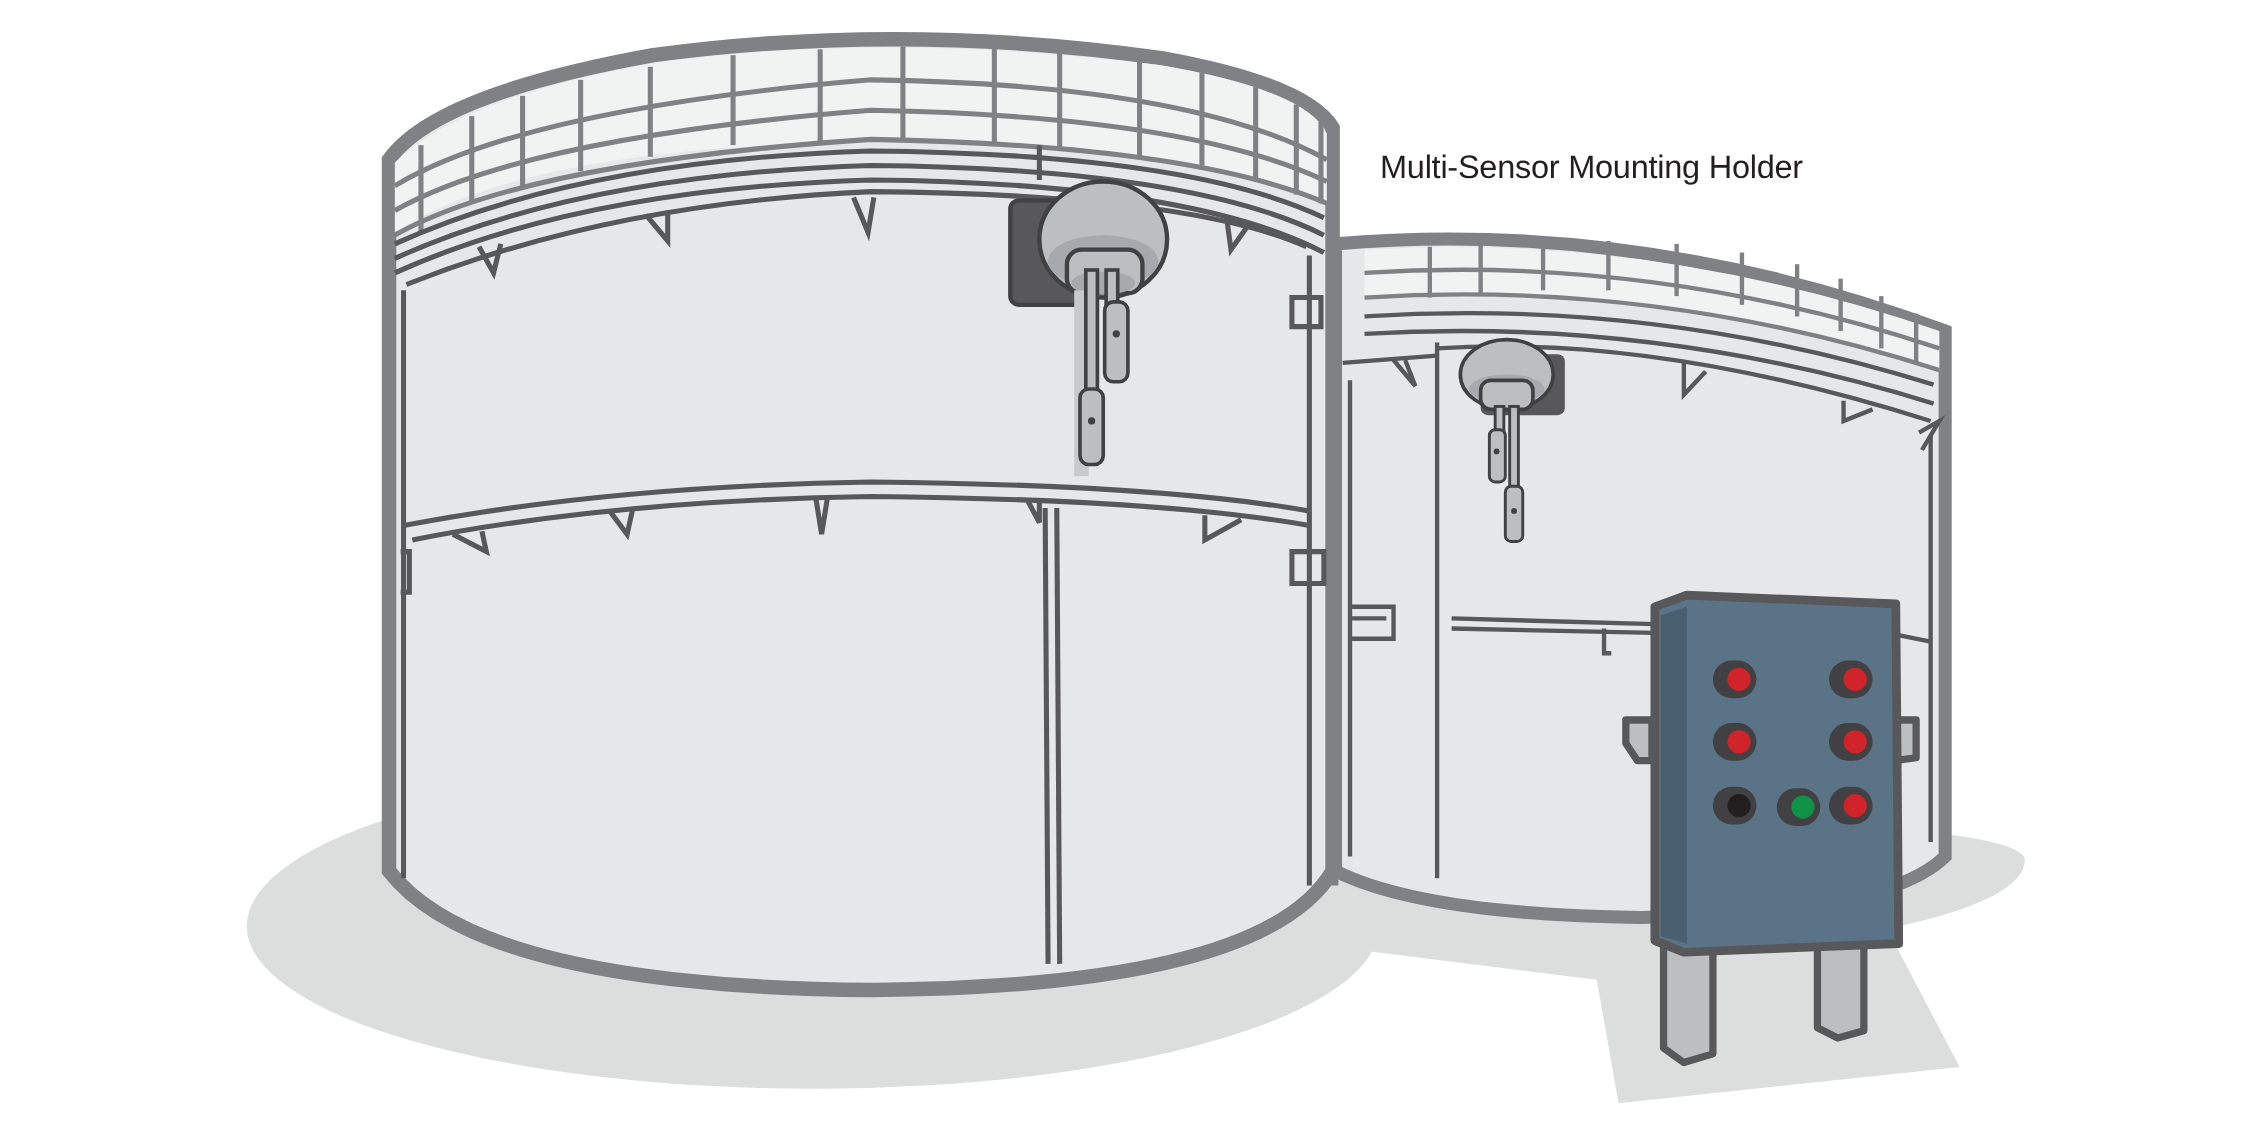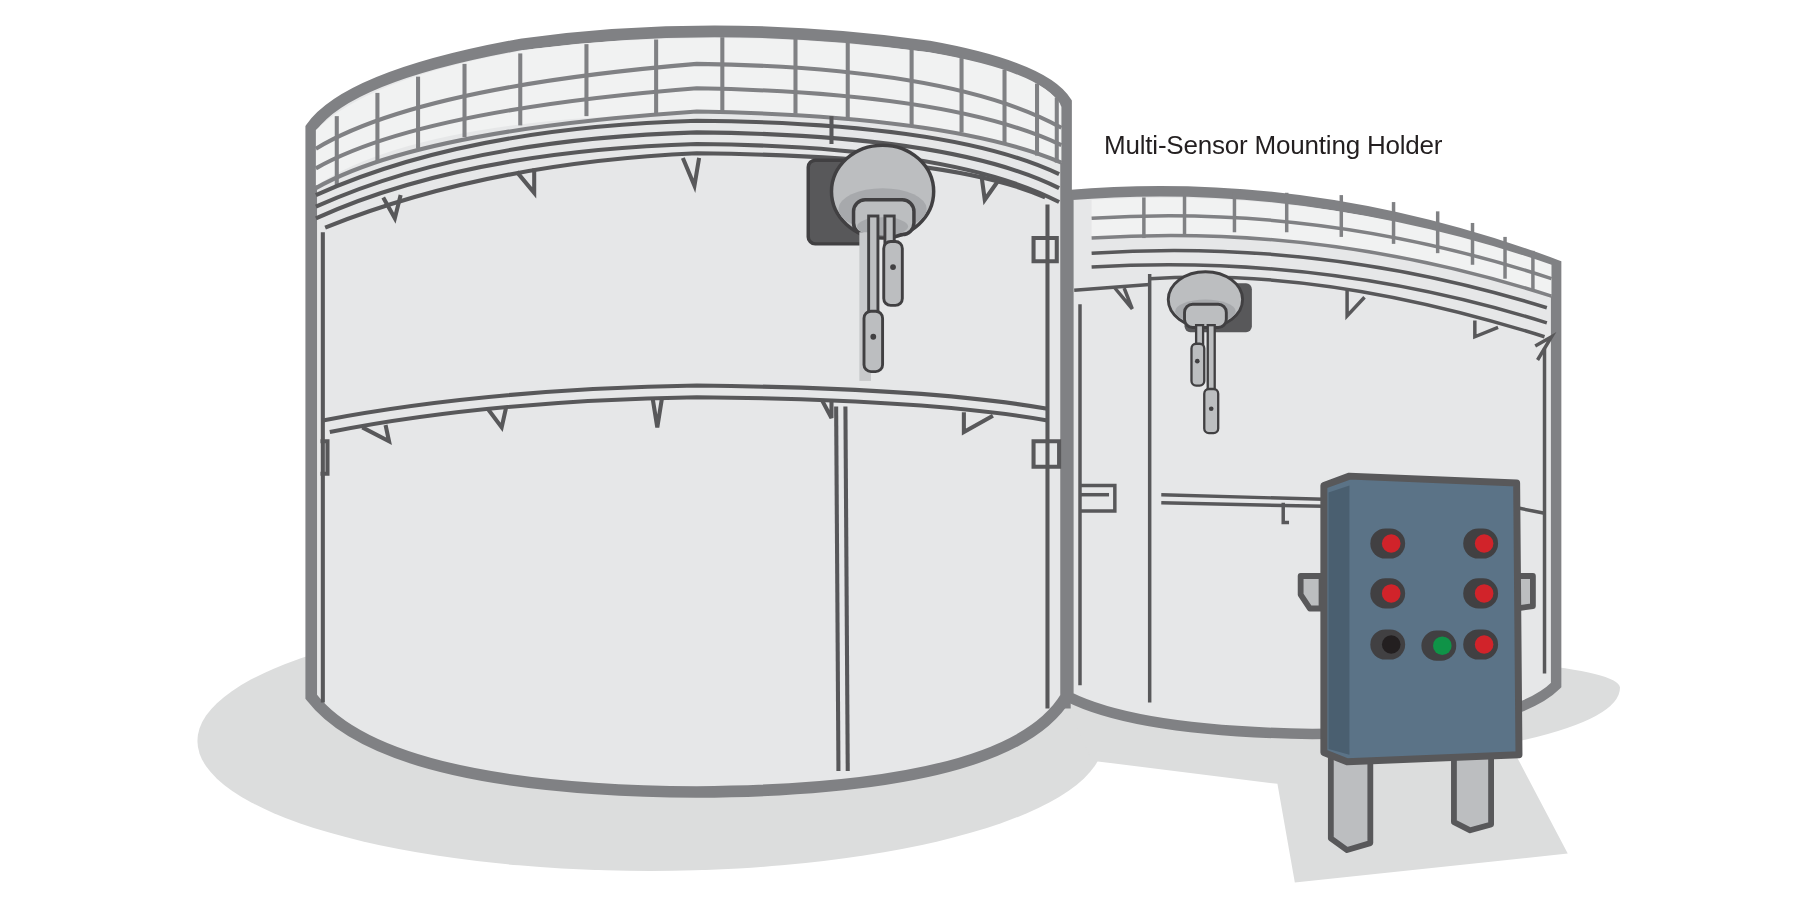--- a/index.html
+++ b/index.html
@@ -1,20 +1,20 @@
 <!DOCTYPE html>
 <html><head>
 <meta charset="utf-8">
 <style>
   html, body { margin: 0; padding: 0; background: #ffffff; }
   body { width: 1800px; height: 900px; overflow: hidden; position: relative; }
   #scene { position: absolute; left: 0; top: 0; width: 1800px; height: 900px; }
   .label {
     position: absolute;
-    left: 1104px; top: 130px;
+    left: 1104px; top: 118px;
     font-family: "Liberation Sans", sans-serif;
     font-size: 26px;
     color: #231f20;
     letter-spacing: -0.2px;
     white-space: nowrap;
   }
 </style>
 </head>
 <body>
 

